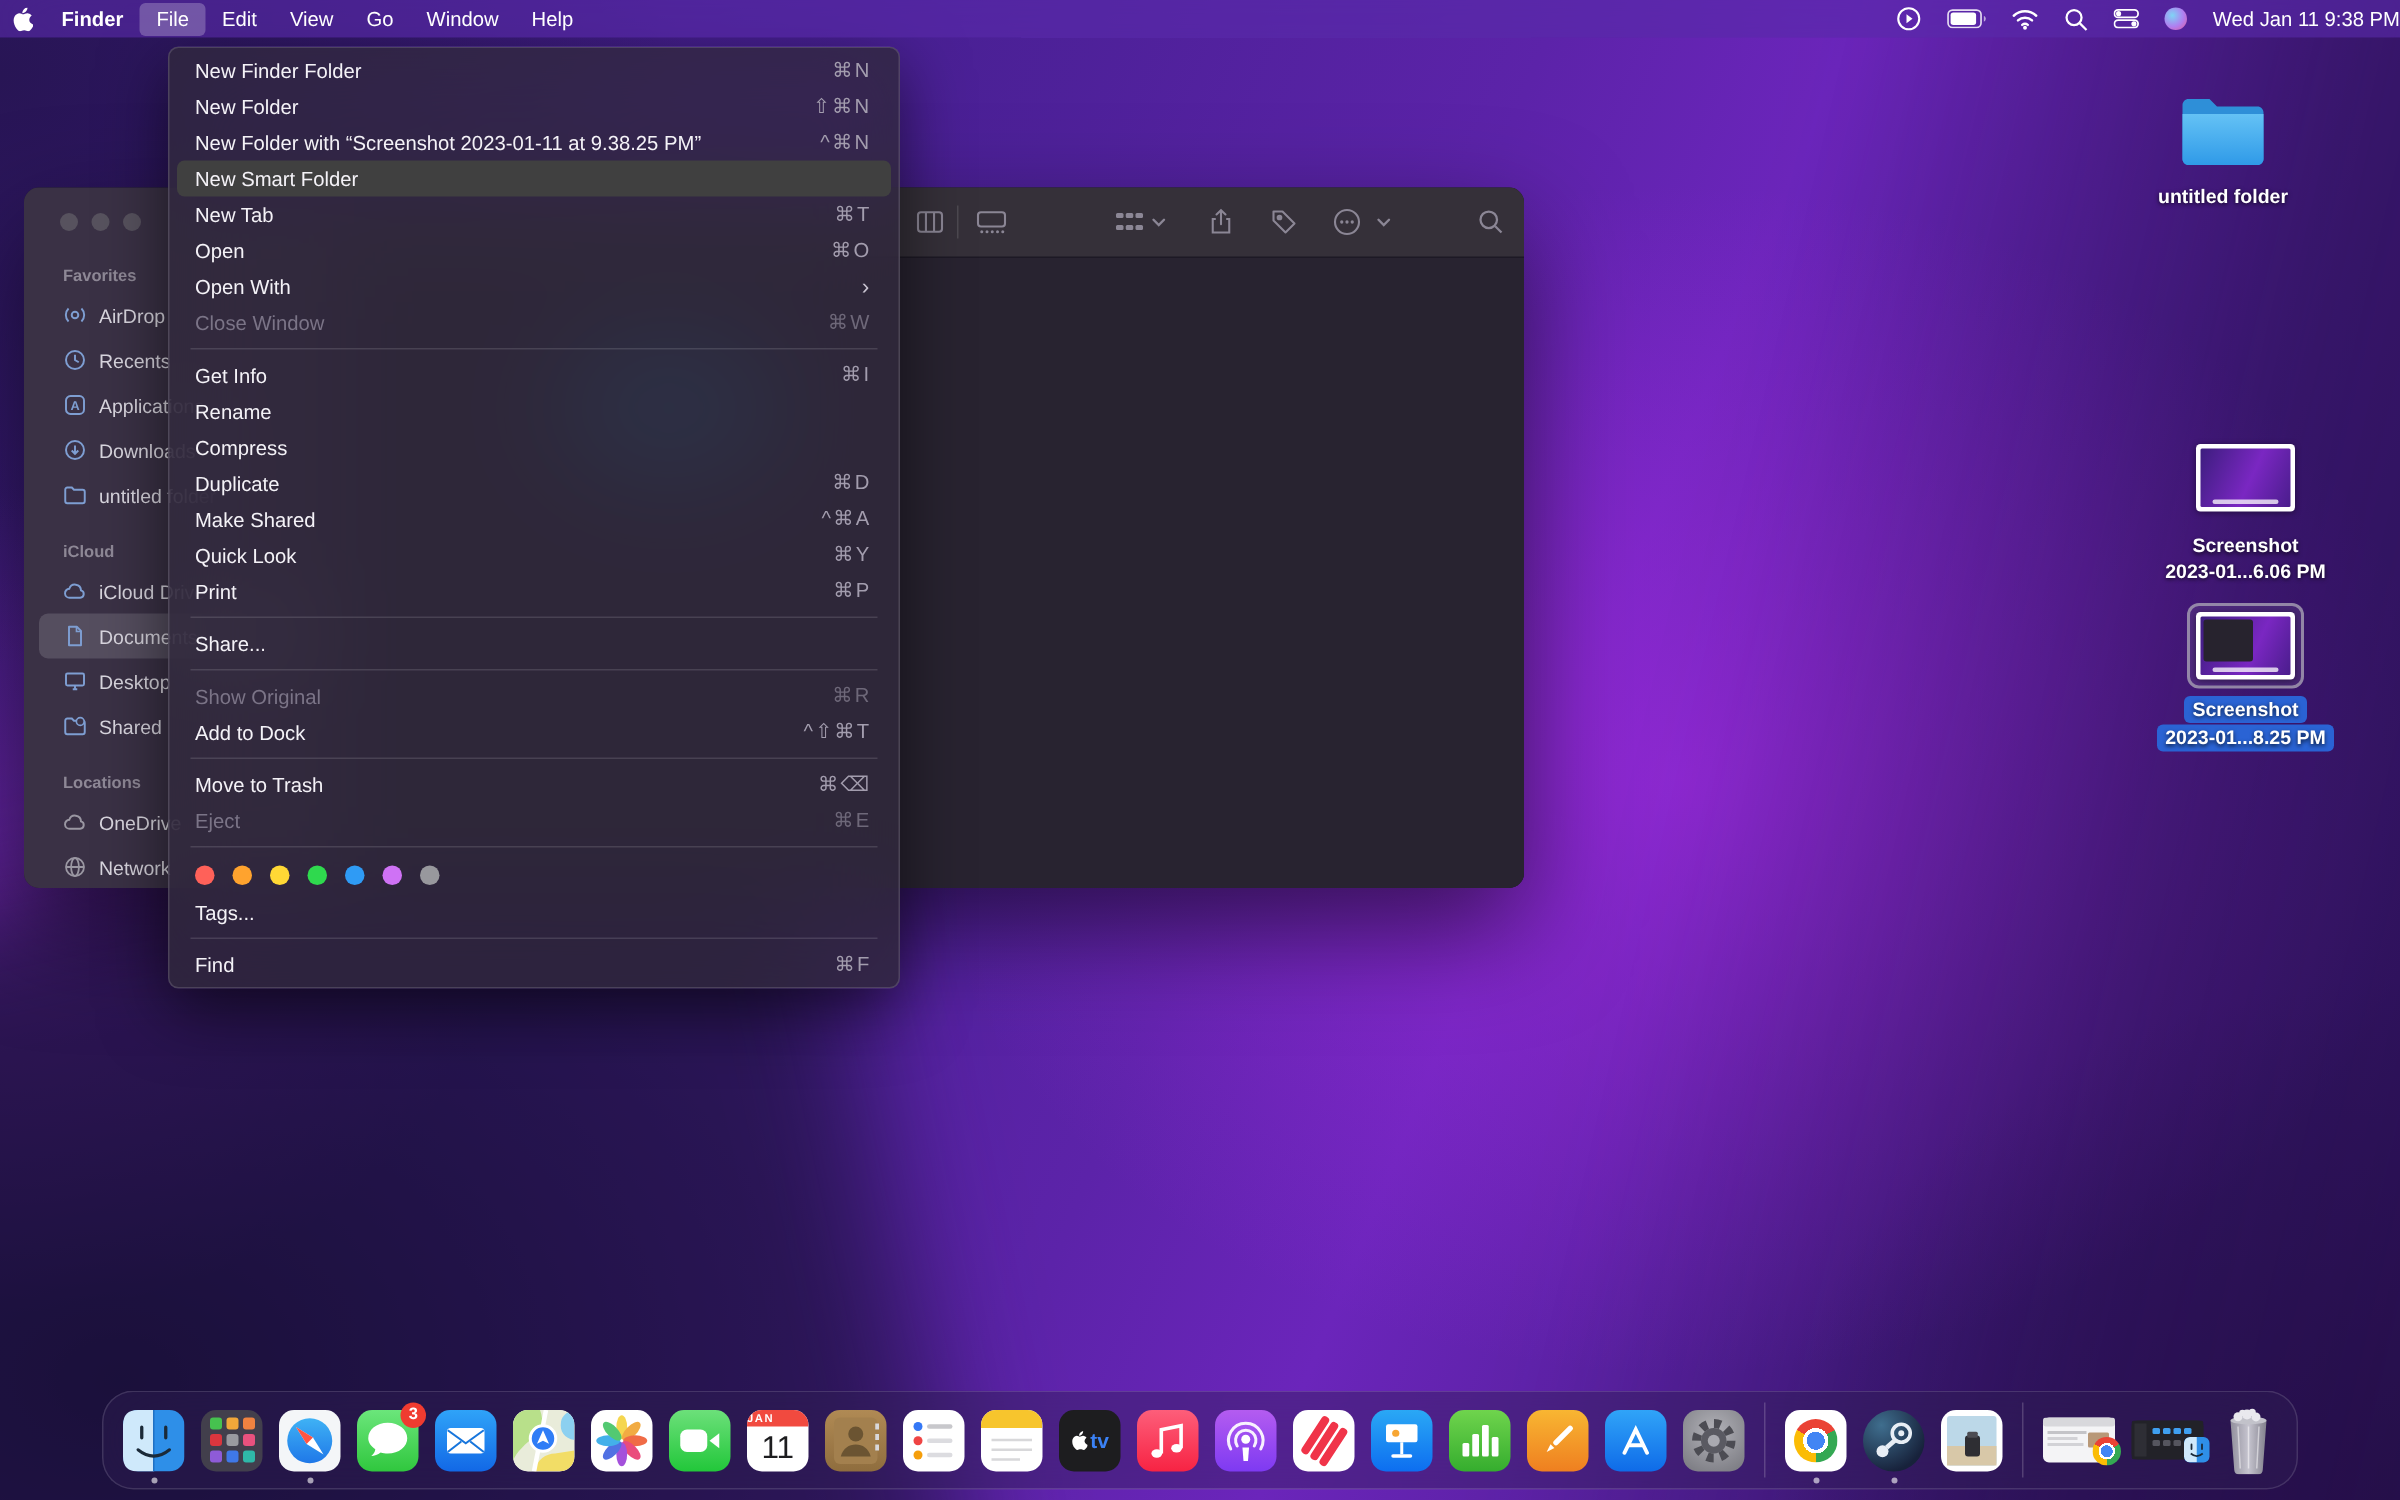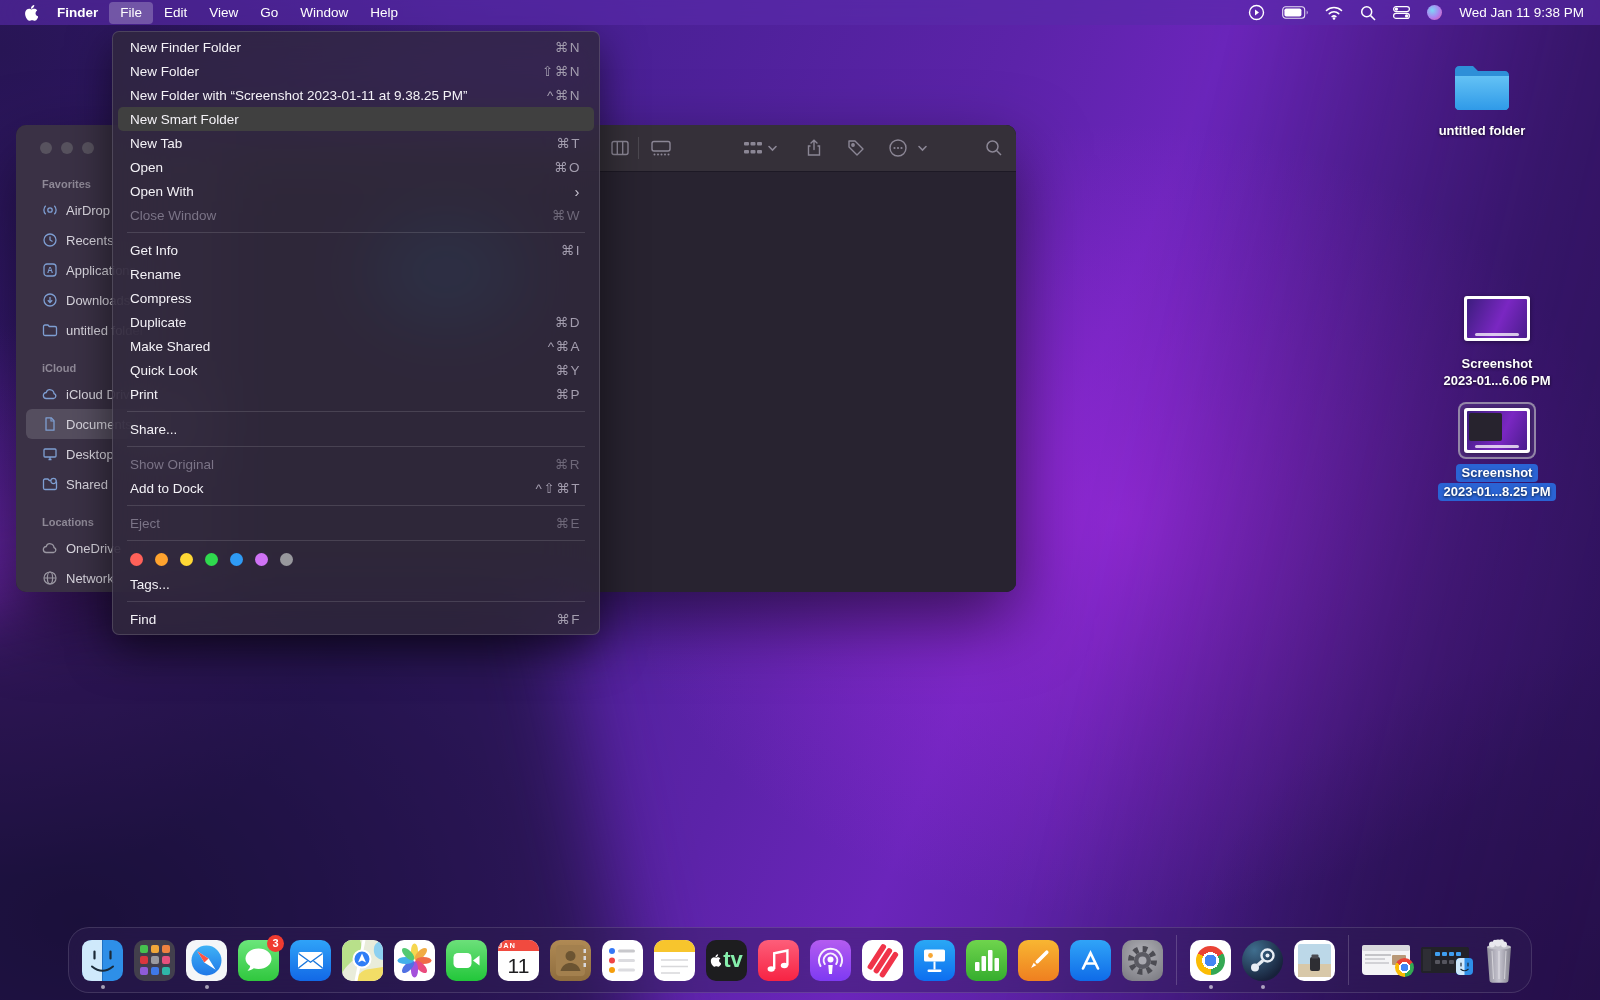--- a/index.html
+++ b/index.html
@@ -8,21 +8,21 @@
  radial-gradient(820px 640px at 70% 52%, rgba(156,42,220,.72), rgba(156,42,220,0) 62%),
  radial-gradient(560px 460px at 0% 60%, rgba(150,45,205,.5), rgba(150,45,205,0) 60%),
  radial-gradient(800px 560px at 5% 92%, #1c1142, rgba(28,17,66,0) 62%),
  radial-gradient(760px 660px at 0% 5%, #281555, rgba(40,21,85,0) 60%),
  radial-gradient(720px 600px at 100% 100%, #2c1254, rgba(44,18,84,0) 58%),
  linear-gradient(112deg, #34186f 0%, #482093 30%, #5c23a9 52%, #6b25bb 62%, #4a1d8c 82%, #381670 100%);}
 .wedge{position:absolute;right:-260px;top:-120px;width:760px;height:1500px;background:linear-gradient(90deg,rgba(28,11,60,0),rgba(28,11,60,.45) 45%,rgba(34,13,68,.62));transform:rotate(13deg);filter:blur(26px)}
 .wedge2{position:absolute;left:-300px;bottom:-200px;width:900px;height:620px;background:rgba(25,15,56,.7);transform:rotate(-12deg);filter:blur(40px)}
 
 
-.menubar{position:absolute;top:0;left:0;right:0;height:25px;display:flex;align-items:center;padding:0 16px;color:#fff;font-size:13.5px;background:rgba(88,42,170,.62);backdrop-filter:blur(20px);z-index:60}
+.menubar{position:absolute;top:0;left:0;right:0;height:25px;display:flex;align-items:center;padding:0 0;color:#fff;font-size:13.5px;background:rgba(88,42,170,.62);backdrop-filter:blur(20px);z-index:60}
 .mb-left{display:flex;align-items:center;gap:0}
 .mb-item{padding:0 11px;height:25px;display:flex;align-items:center}
 .mb-app{font-weight:700;padding:0 11px}
 .mb-active{background:rgba(255,255,255,.24);border-radius:4px;height:22px}
 .mb-right{margin-left:auto;display:flex;align-items:center;gap:17px}
 .mb-right svg{display:block}
 .clock{font-size:13.5px}
 
 
 .menu{position:absolute;left:112px;top:31px;width:488px;background:rgba(48,40,58,.82);backdrop-filter:blur(28px) saturate(1.4);border-radius:7px;border:1px solid rgba(255,255,255,.14);box-shadow:0 14px 44px rgba(0,0,0,.55);padding:3px 0;z-index:50;color:#f4f2f7;font-size:13.5px}
@@ -325,20 +325,24 @@
   <div class="sep"></div>
   <div class="mi dis">
       <span>Show Original</span>
       <span class="sc">⌘R</span>
     </div>
   <div class="mi">
       <span>Add to Dock</span>
       <span class="sc">^⇧⌘T</span>
     </div>
   <div class="sep"></div>
+  <div class="mi">
+      <span>Move to Trash</span>
+      <span class="sc">⌘⌫</span>
+    </div>
   <div class="mi dis">
       <span>Eject</span>
       <span class="sc">⌘E</span>
     </div>
   <div class="sep"></div>
   <div class="tagrow">
     <div class="tagdot" style="background: rgb(255, 97, 89);"></div>
     <div class="tagdot" style="background: rgb(255, 163, 46);"></div>
     <div class="tagdot" style="background: rgb(255, 216, 53);"></div>
     <div class="tagdot" style="background: rgb(47, 217, 78);"></div>
@@ -549,21 +553,21 @@
   <div class="dk" style="background:#fff;overflow:hidden">
     <svg viewBox="0 0 41 41">
         <rect width="41" height="12" fill="#f7c52d"></rect>
         <path d="M7 20h27M7 26.5h27M7 33h19" stroke="#d8d8da" stroke-width="1.6"></path>
       </svg>
   </div>
   <div class="dk dk-tv">
     <svg width="11" height="13" viewBox="0 0 14 16" style="position:static">
         <path fill="#fff" d="M11.5 8.4c0-2 1.6-2.9 1.7-3-.9-1.3-2.3-1.5-2.8-1.6-1.2-.1-2.3.7-2.9.7-.6 0-1.5-.7-2.5-.7C3.7 3.9 2.5 4.6 1.8 5.8.3 8.2 1.4 11.8 2.8 13.8c.7 1 1.5 2 2.6 2 1 0 1.4-.6 2.7-.6s1.6.6 2.7.6c1.1 0 1.8-1 2.5-2 .8-1.1 1.1-2.2 1.1-2.3-.1 0-2.9-1-2.9-3.1zM9.4 2.5c.6-.7 1-1.7.9-2.5-.9 0-1.9.6-2.5 1.3-.5.6-1 1.6-.9 2.5 1 0 2-.6 2.5-1.3z"></path>
       </svg>
-    <span style="font-size:22px;font-weight:600;color:#86efac">tv</span>
+    <span style="font-size:14px;font-weight:600;color:#3b82f6">tv</span>
   </div>
   <div class="dk" style="background:linear-gradient(180deg,#fd5e7a,#f72343)">
     <svg viewBox="0 0 41 41">
         <path d="M16.2 29V13.2l13.2-2.7v15" stroke="#fff" stroke-width="2.4" fill="none"></path>
         <ellipse cx="13.2" cy="29" rx="3.6" ry="2.8" fill="#fff"></ellipse>
         <ellipse cx="26.4" cy="25.5" rx="3.6" ry="2.8" fill="#fff"></ellipse>
       </svg>
   </div>
   <div class="dk" style="background:linear-gradient(180deg,#b45cf0,#7e3af2)">
     <svg viewBox="0 0 41 41">

